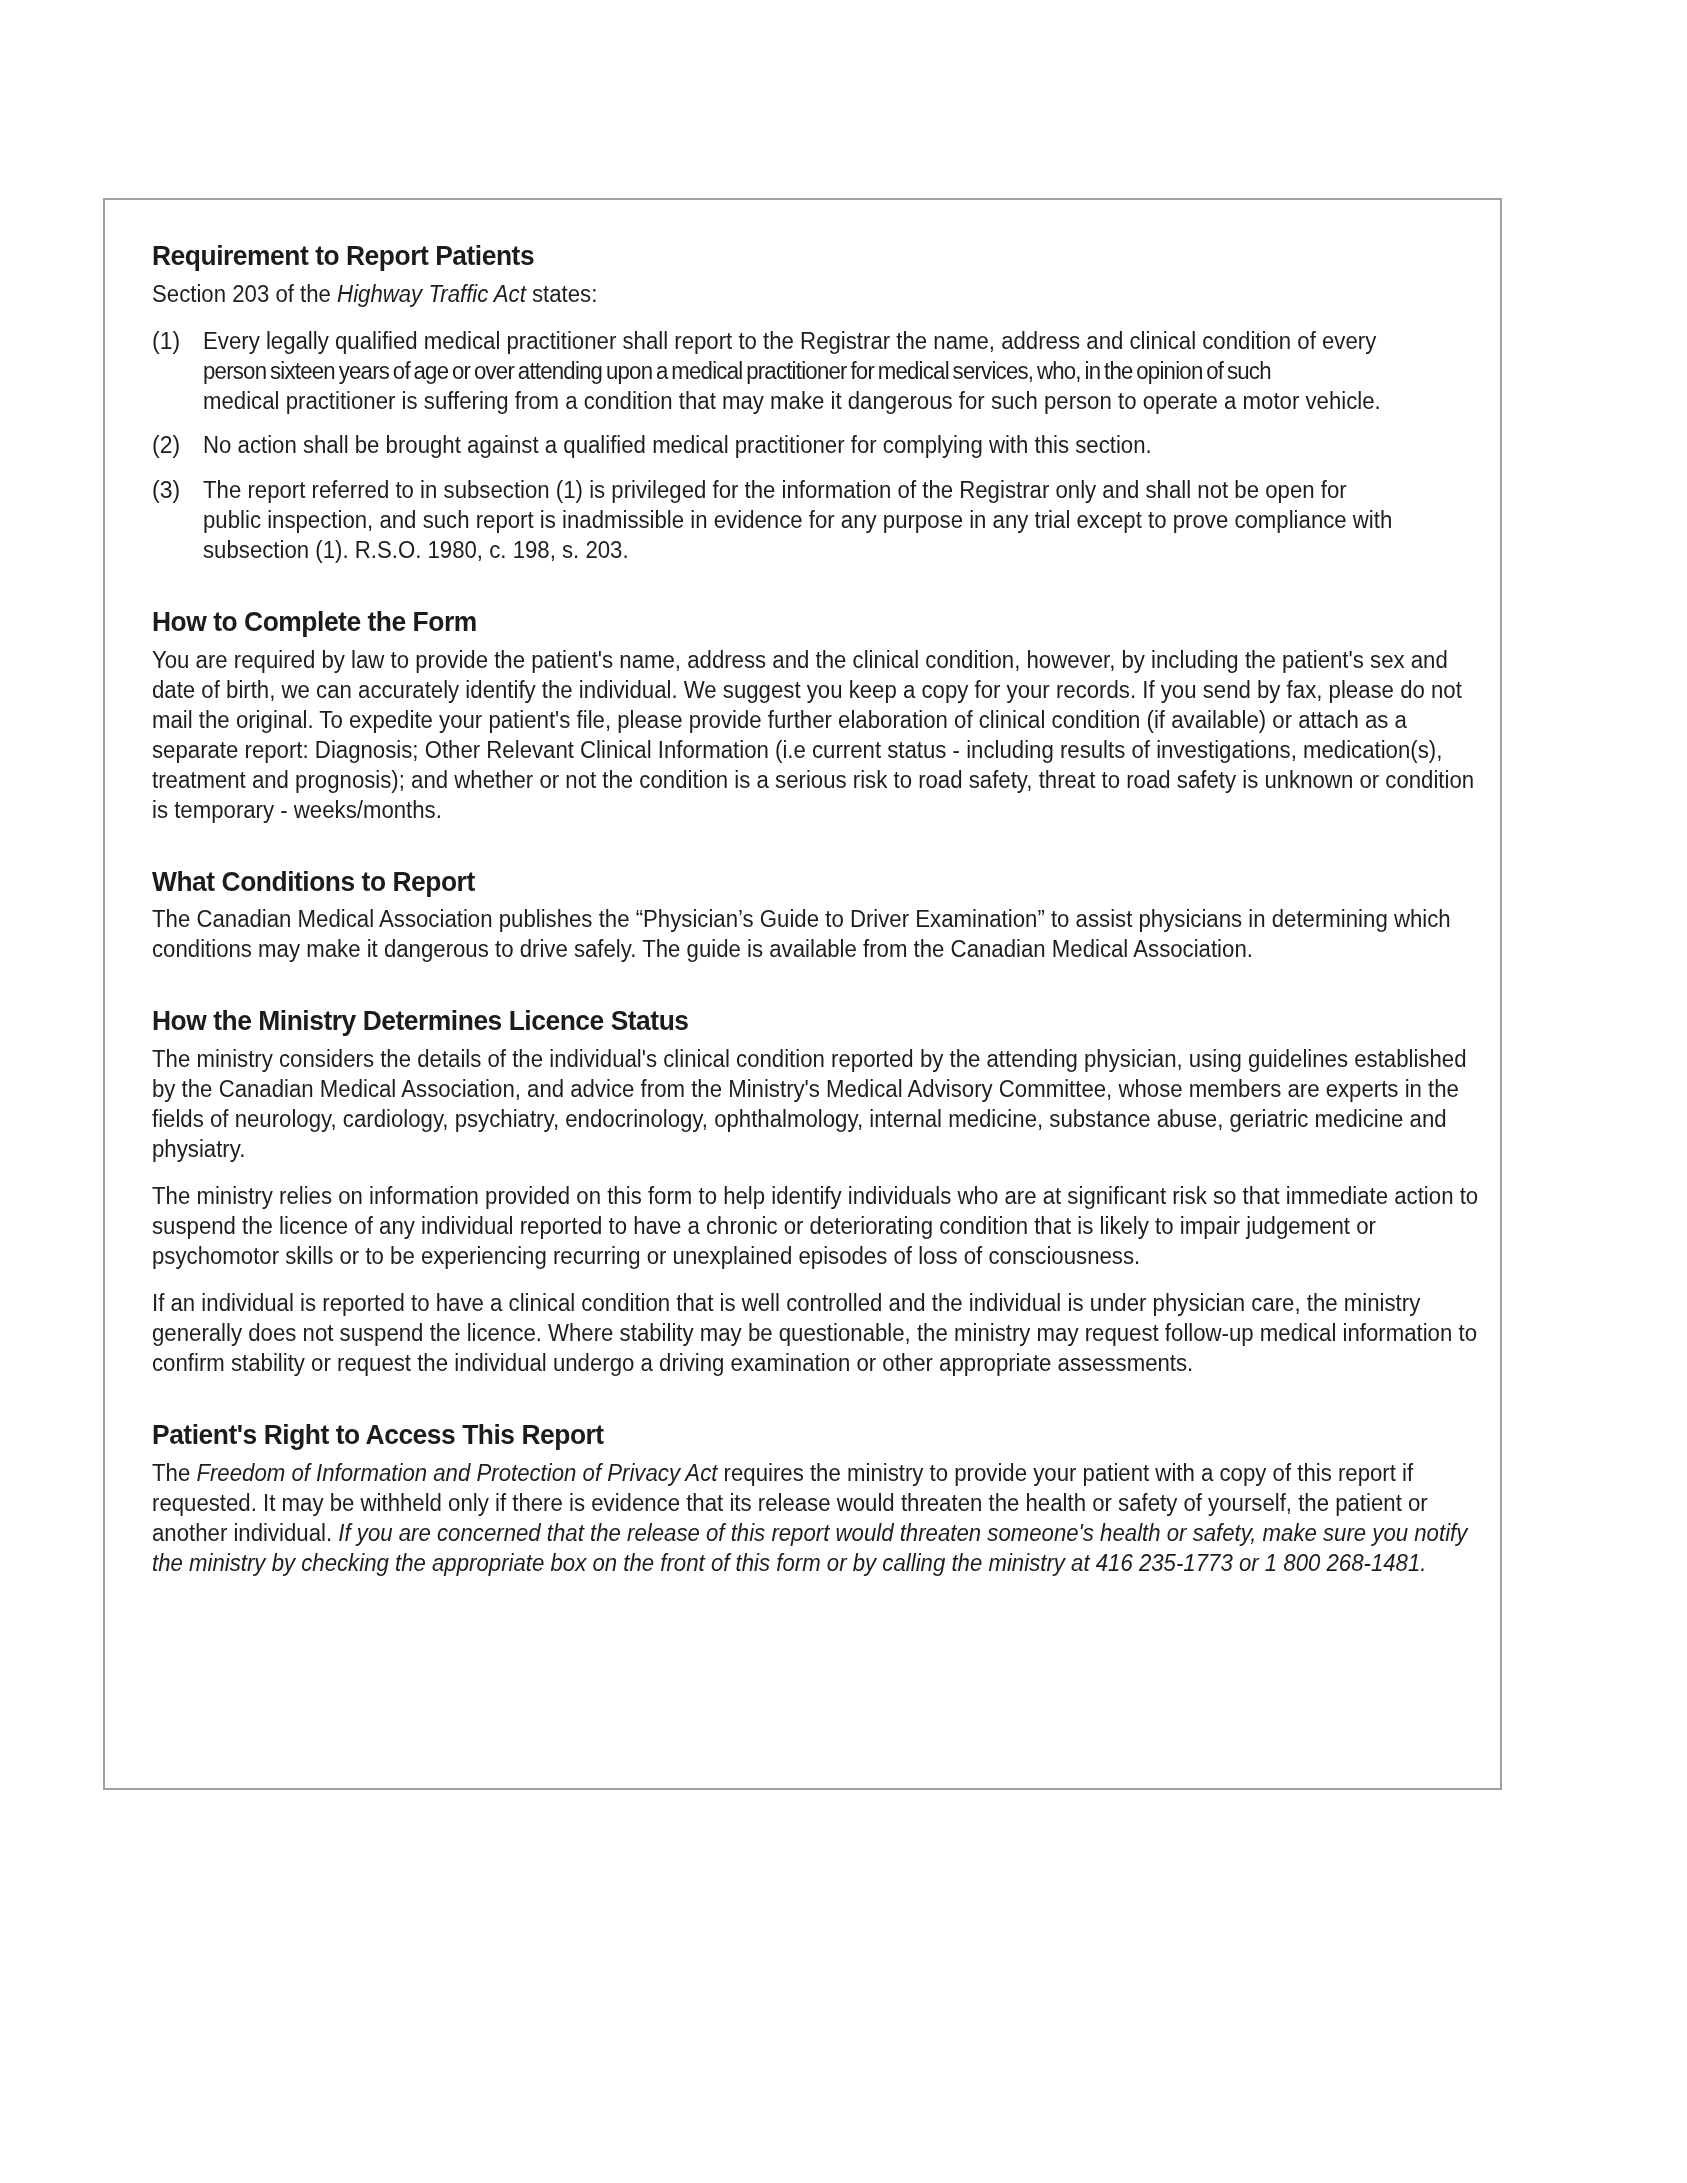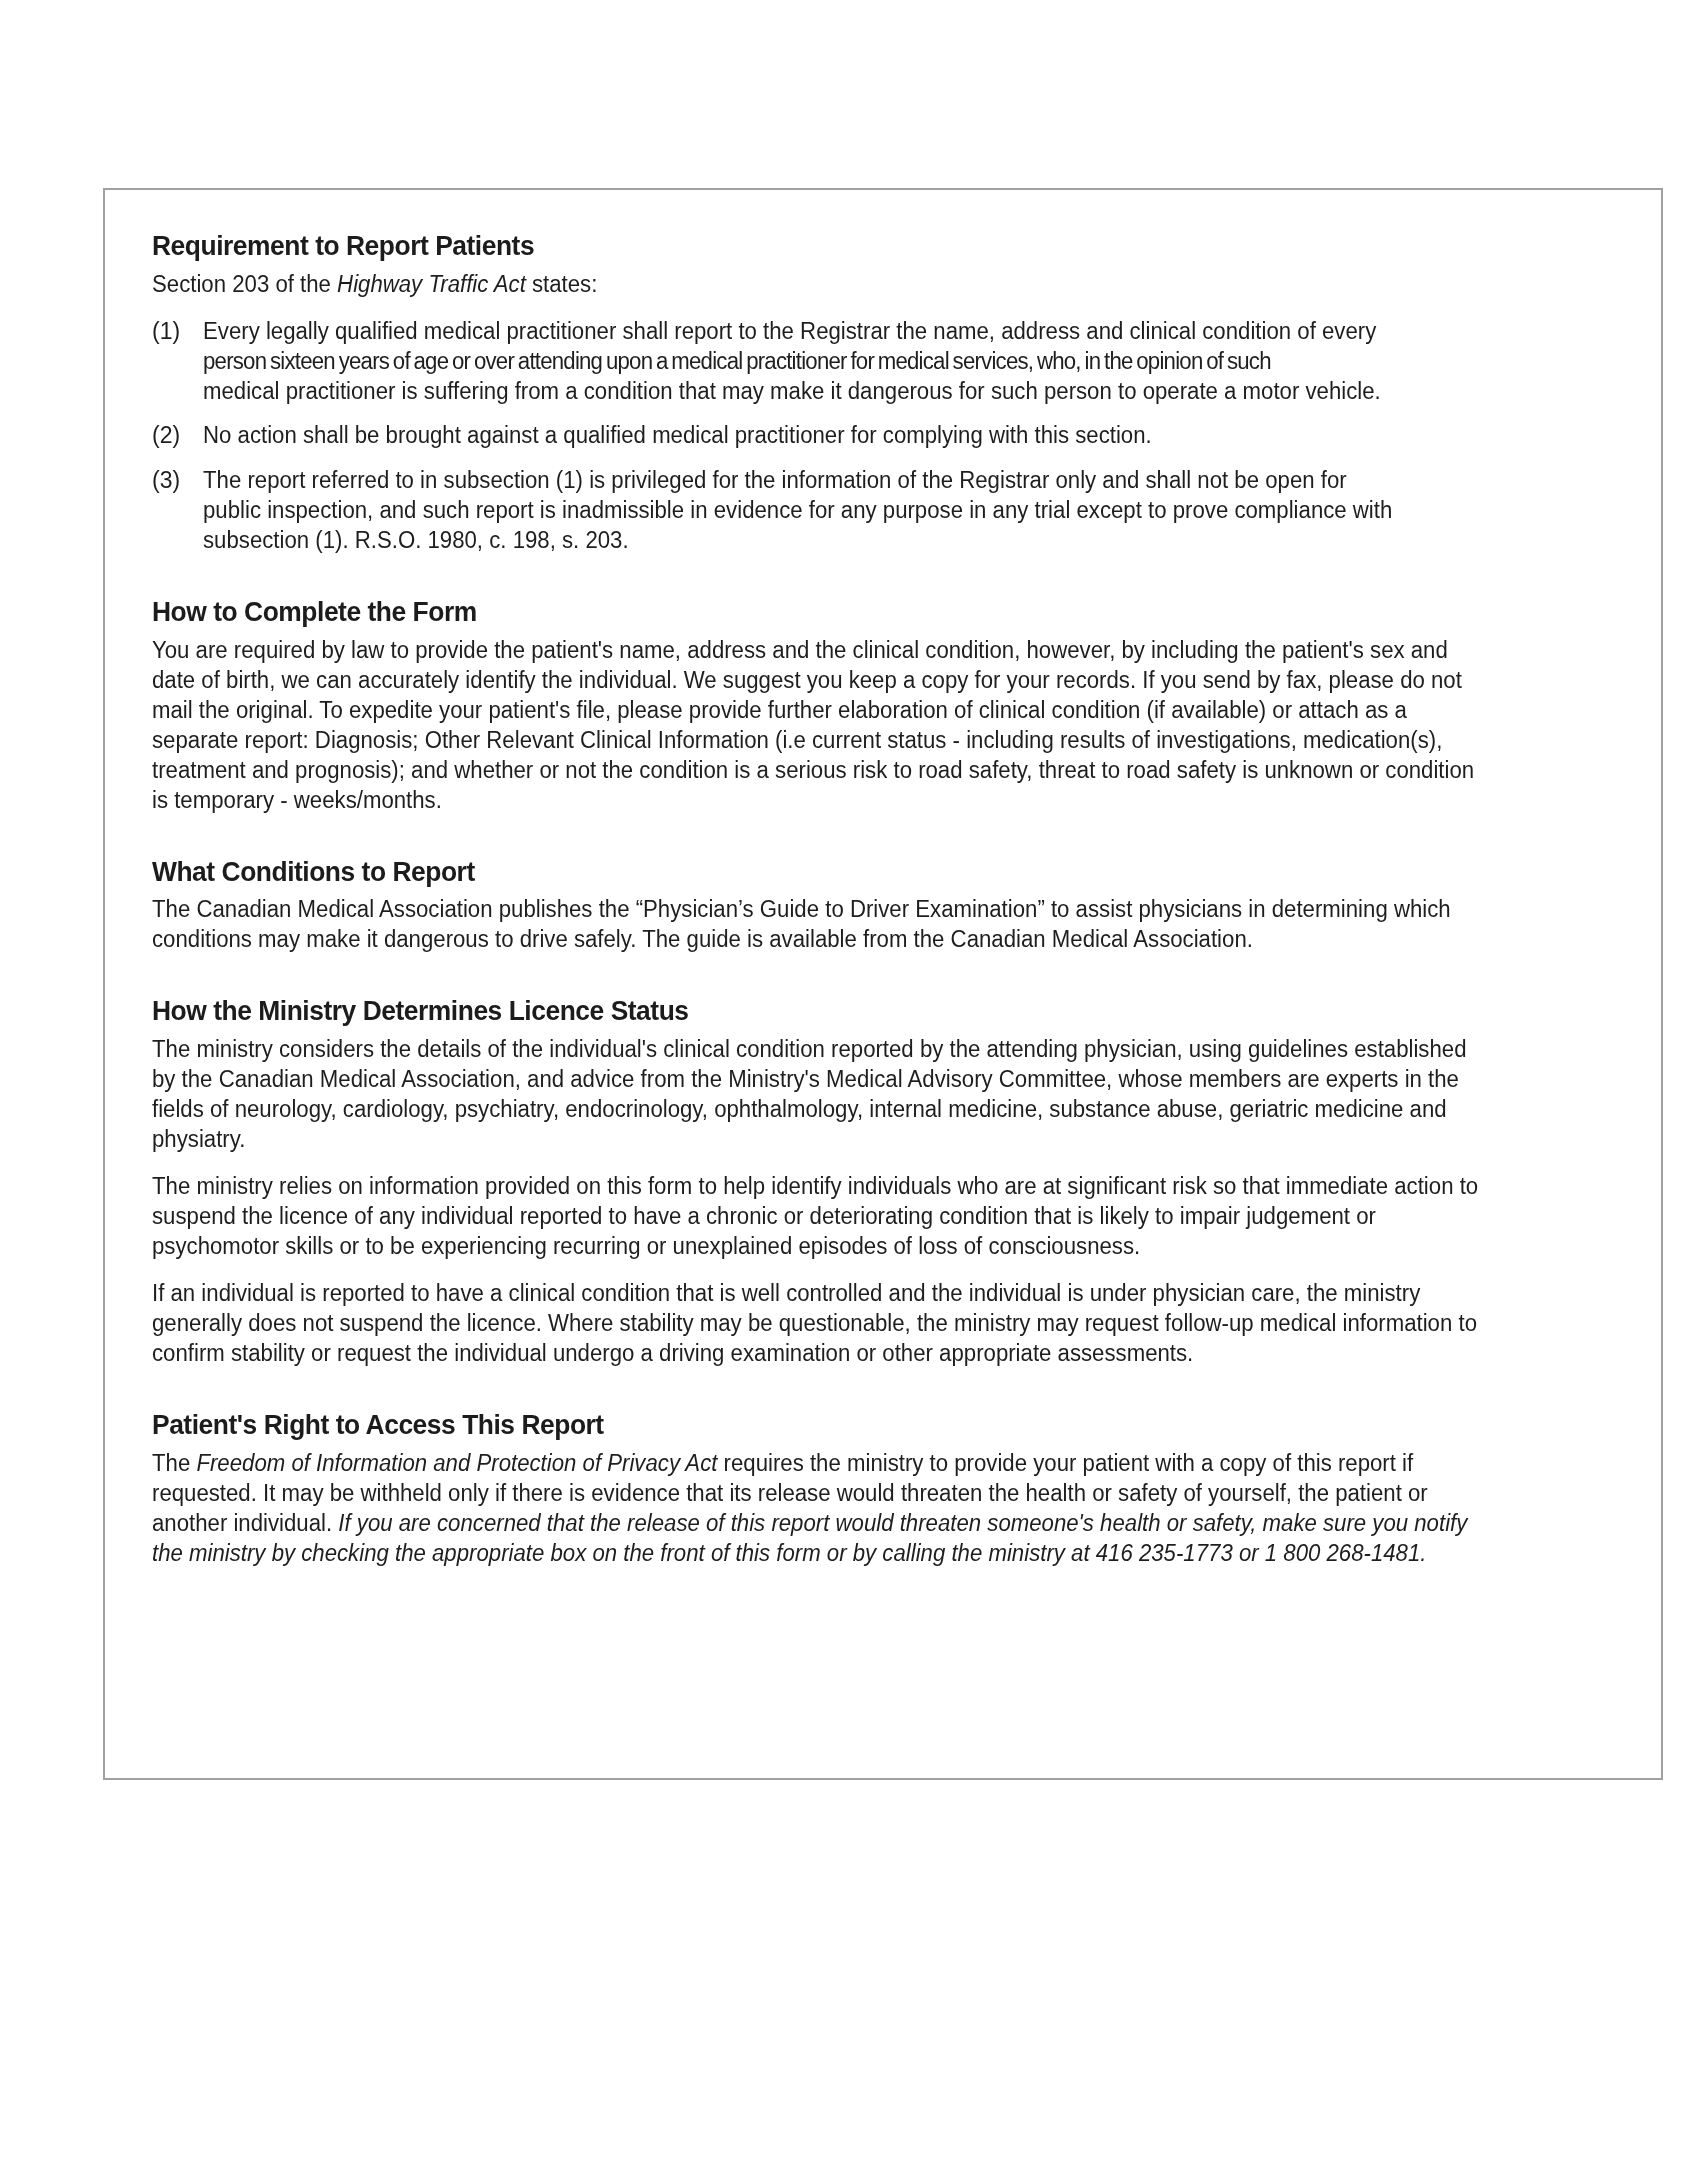--- a/index.html
+++ b/index.html
@@ -21,22 +21,22 @@
     width: 1687px;
     height: 2183px;
     background: #ffffff;
     box-sizing: border-box;
   }
 
   
   .doc-frame {
     position: absolute;
     left: 103px;
-    top: 188px;
-    width: 1560px;
+    top: 198px;
+    width: 1399px;
     height: 1592px;
     border: 2px solid #a0a0a4;
     background: #ffffff;
     box-sizing: border-box;
   }
 
   .doc-body {
     position: absolute;
     left: 47px;           
     top: 40px;

